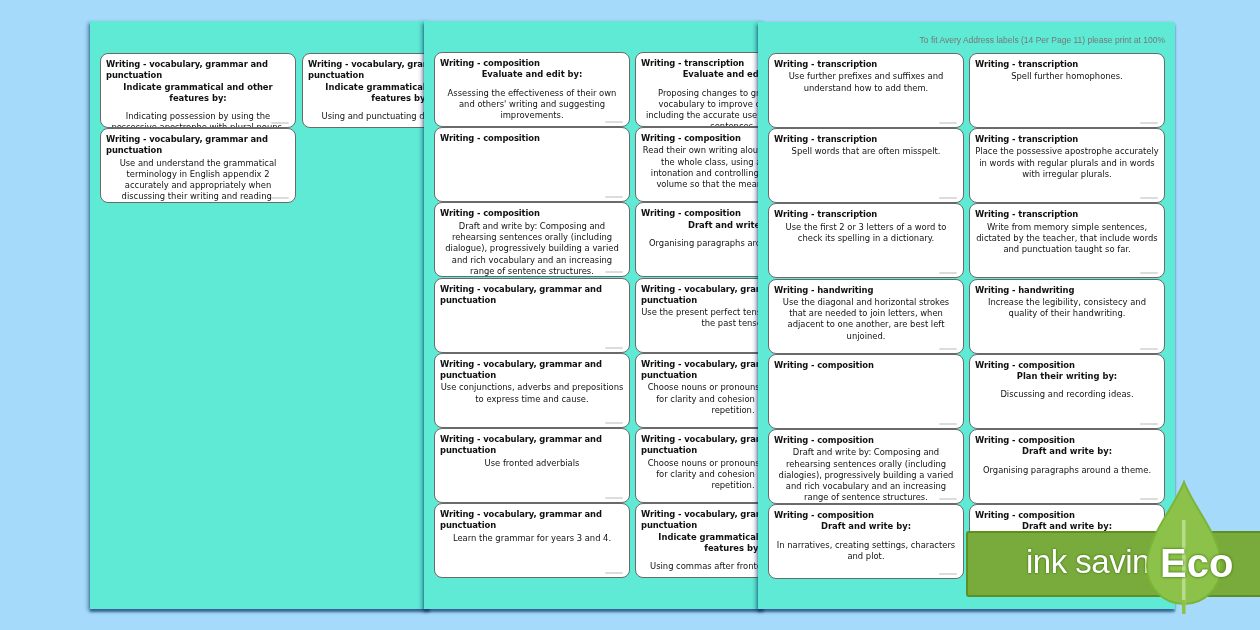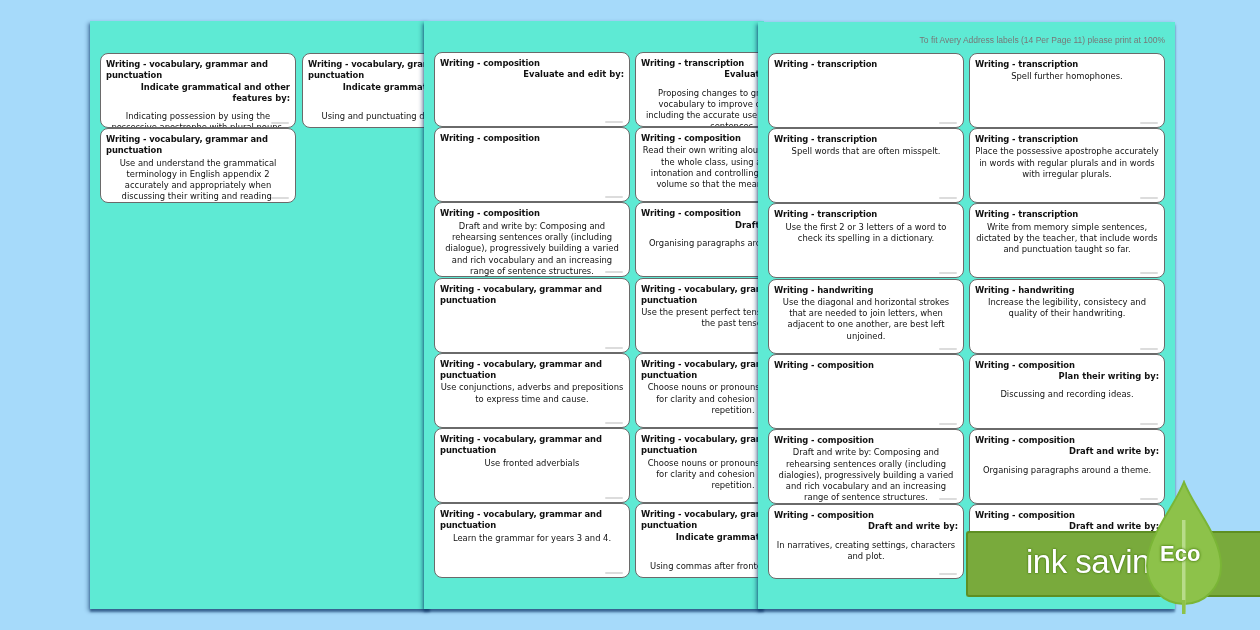--- a/index.html
+++ b/index.html
@@ -17,21 +17,21 @@
     font-family:"Liberation Sans", sans-serif; font-size:8.5px; color:#777;
     white-space:nowrap;
   }
   .card {
     position:absolute; width:196px; height:75px; box-sizing:border-box;
     border:1px solid #6a6a6a; border-radius:8px; background:#fff;
     padding:5px 5px 0 5px; overflow:hidden;
     font-size:8.4px; line-height:11.3px; color:#111;
   }
   .card .t { font-weight:bold; text-align:left; letter-spacing:-0.1px; }
-  .card .s { font-weight:bold; text-align:right; }
+  .card .s { font-weight:bold; text-align:center; }
   .card .b { text-align:center; margin-top:1px; }
   .card .b.gap { margin-top:7px; }
   .card .b.left { text-align:center; }
   .card .mark {
     position:absolute; right:6px; bottom:3px; width:18px; height:2px;
     background:#dcdcdc; border-radius:1px;
   }
   .banner {
     position:absolute; left:966px; top:531px; width:300px; height:66px;
     background:#79aa3c; border:2px solid #5e8f22; border-right:none;
@@ -42,21 +42,21 @@
     font-family:"Liberation Sans", sans-serif; font-size:33px; color:#ffffff;
     text-shadow: 0 0 2px #4d7d18, 0 0 2px #4d7d18;
     letter-spacing:-0.5px;
     margin-left:40px;
   }
   .leaf {
     position:absolute; left:1143px; top:480px; width:82px; height:134px;
   }
   .leaf-text {
     position:absolute; left:1160px; top:541px;
-    font-family:"Liberation Sans", sans-serif; font-weight:bold; font-size:22px;
+    font-family:"Liberation Sans", sans-serif; font-weight:bold; font-size:40px;
     color:#ffffff; text-shadow:0 0 3px #4b7f14, 0 0 2px #4b7f14;
   }
 </style>
 </head>
 <body>
 
 <div class="page" style="left:90px; top:21px; width:340px; height:588px;">
   <div class="page-note" style="right:-250px;">To fit Avery Address labels (14 Per Page 11) please print at 100%</div>
   <div id="p0">
       <div class="card" style="left: 10px; top: 32px;">
@@ -78,20 +78,21 @@
       </div>
     </div>
 </div>
 
 <div class="page" style="left:424px; top:21px; width:340px; height:588px;">
   <div class="page-note" style="right:-250px;">To fit Avery Address labels (14 Per Page 11) please print at 100%</div>
   <div id="p1">
       <div class="card" style="left: 10px; top: 31px;">
         <div class="t">Writing - composition</div>
         <div class="s">Evaluate and edit by:</div>
+        <div class="b gap">Assessing the effectiveness of their own and others' writing and suggesting improvements.</div>
         <span class="mark"></span>
       </div>
       <div class="card" style="left: 211px; top: 31px;">
         <div class="t">Writing - transcription</div>
         <div class="s">Evaluate and edit by:</div>
         <div class="b gap">Proposing changes to grammar and vocabulary to improve consistency, including the accurate use of pronouns in sentences.</div>
         <span class="mark"></span>
       </div>
       <div class="card" style="left: 10px; top: 106.2px;">
         <div class="t">Writing - composition</div>
@@ -154,20 +155,21 @@
         <span class="mark"></span>
       </div>
     </div>
 </div>
 
 <div class="page" style="left:758px; top:22px; width:417px; height:587px;">
   <div class="page-note">To fit Avery Address labels (14 Per Page 11) please print at 100%</div>
   <div id="p2">
       <div class="card" style="left: 10px; top: 31px;">
         <div class="t">Writing - transcription</div>
+        <div class="b">Use further prefixes and suffixes and understand how to add them.</div>
         <span class="mark"></span>
       </div>
       <div class="card" style="left: 211px; top: 31px;">
         <div class="t">Writing - transcription</div>
         <div class="b">Spell further homophones.</div>
         <span class="mark"></span>
       </div>
       <div class="card" style="left: 10px; top: 106.2px;">
         <div class="t">Writing - transcription</div>
         <div class="b">Spell words that are often misspelt.</div>

